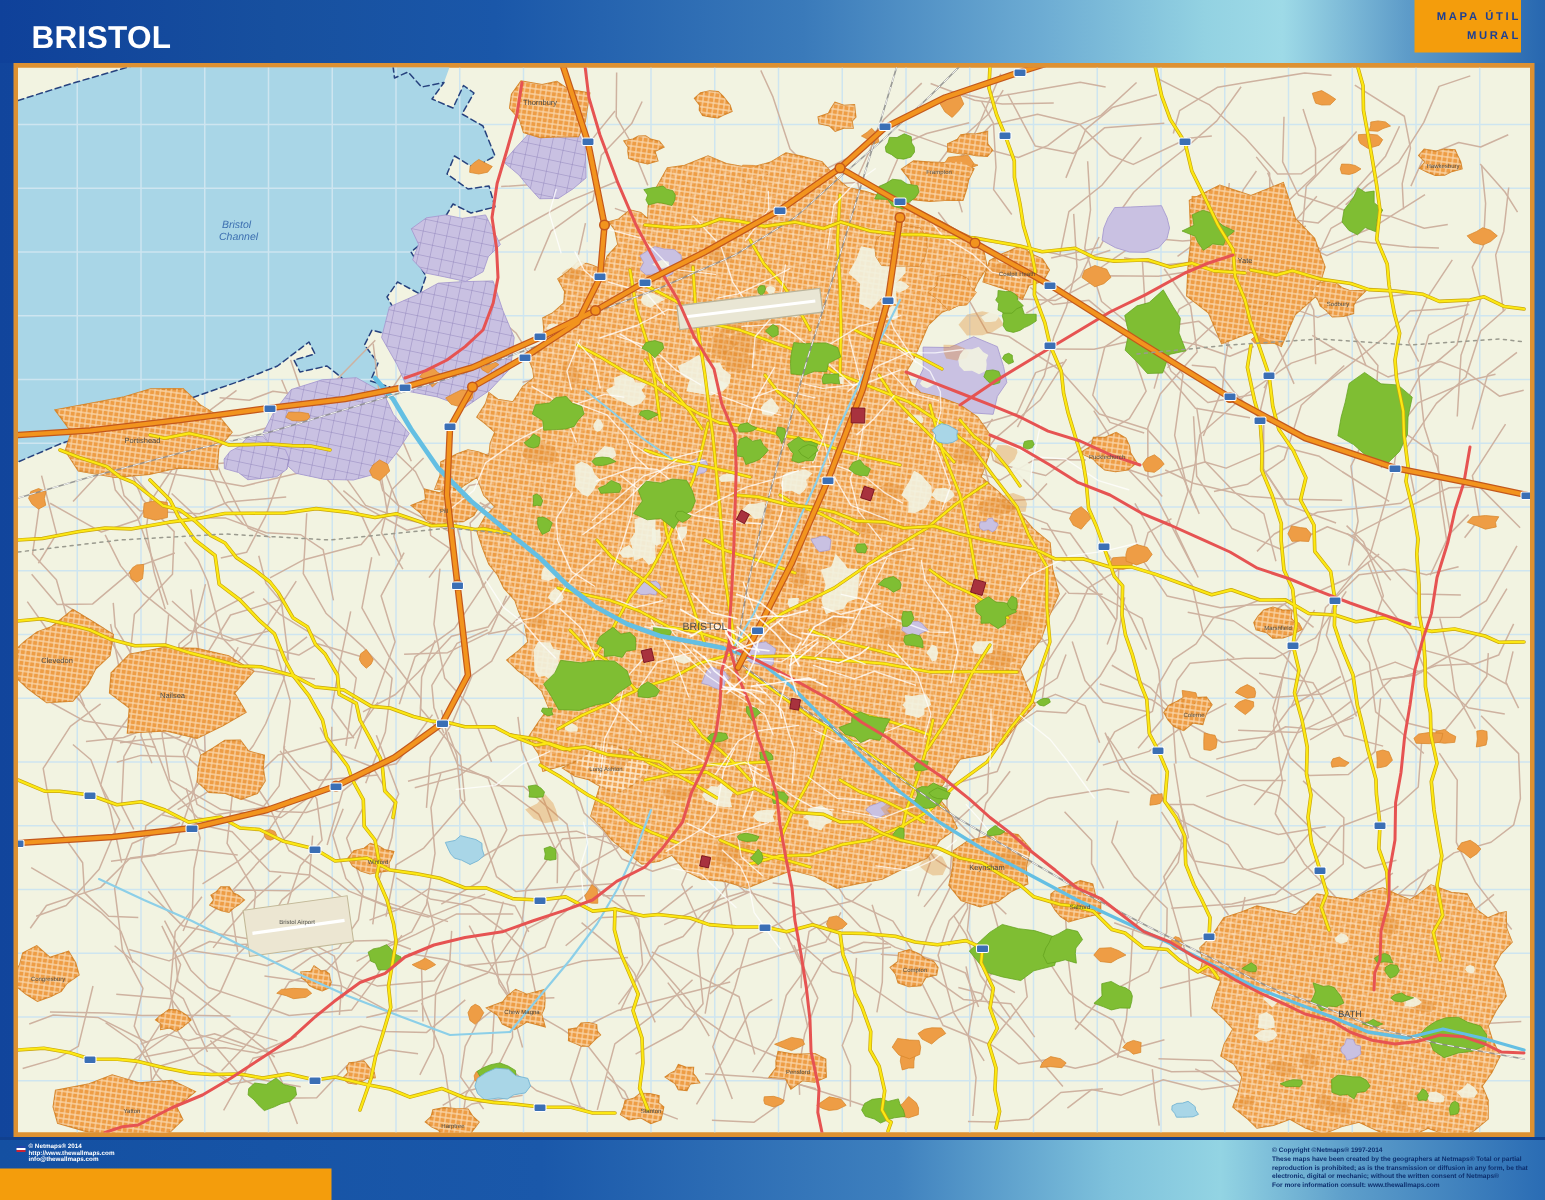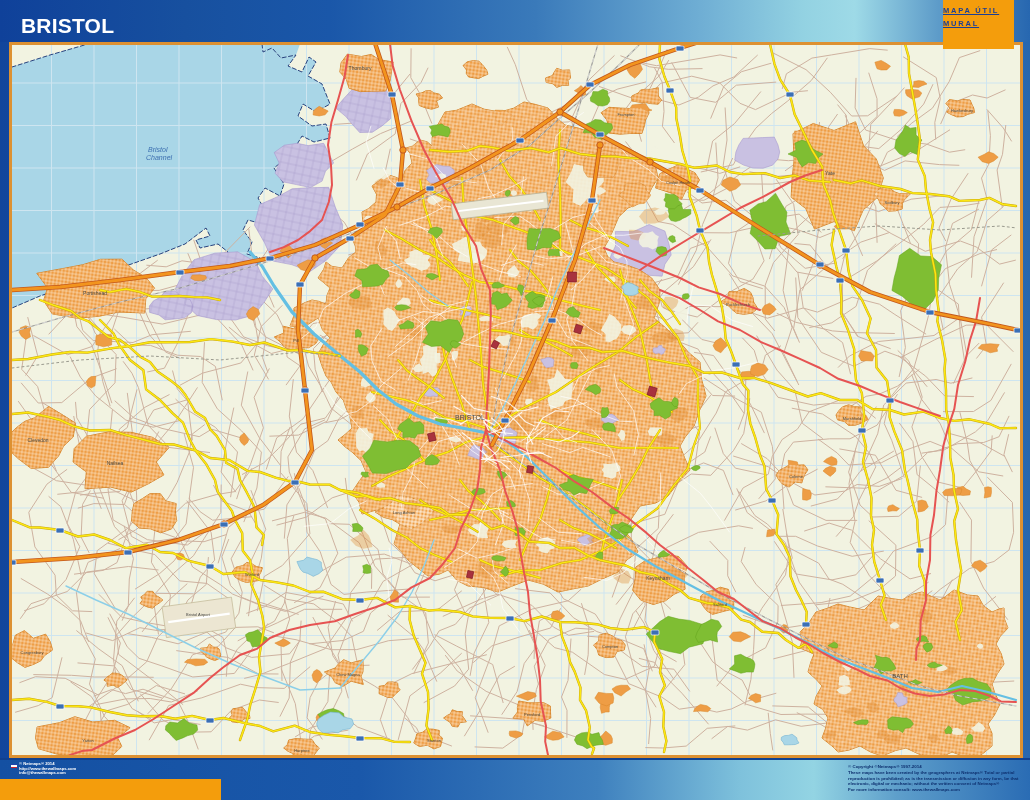--- a/index.html
+++ b/index.html
@@ -1,21 +1,21 @@
 <!DOCTYPE html>
 <html><head><meta charset="utf-8"><style>
 html,body{margin:0;padding:0;}
 #page{position:relative;width:1030px;height:800px;overflow:hidden;
   background:linear-gradient(90deg,#11459C 0%,#1A55A8 30%,#2E6DB3 48%,#4F91C6 62%,#7FC0DA 74%,#9FDAE7 82%,#66A5CE 90%,#2C6BB1 97%,#2767B0 100%);
   font-family:"Liberation Sans", sans-serif;}
 #hdr{position:absolute;left:0;top:0;width:1030px;height:42px;
   background:linear-gradient(90deg,#0F419A 0%,#17509F 18%,#1A57A9 32%,#3A7ABA 52%,#6FAED4 68%,#93D2E2 78%,#9EDAE7 83%,#5E9CC9 91%,#2767B0 100%);}
 #hdr .t{position:absolute;left:21px;top:14px;color:#FFFFFF;font-size:21px;font-weight:bold;letter-spacing:0.2px;}
-#mapa{position:absolute;left:943px;top:0;width:71px;height:49px;background:#F49D0C;color:#1C3F94;
-  font-size:7.5px;font-weight:bold;letter-spacing:1.8px;text-align:left;line-height:12.5px;padding-top:5px;box-sizing:border-box;text-decoration:underline;}
+#mapa{position:absolute;left:943px;top:0;width:71px;height:35px;background:#F49D0C;color:#1C3F94;
+  font-size:7.5px;font-weight:bold;letter-spacing:1.8px;text-align:right;line-height:12.5px;padding-top:5px;box-sizing:border-box;}
 #mapborder{position:absolute;left:9px;top:42px;width:1014px;height:716px;background:#DD9132;}
 #ftr{position:absolute;left:0;top:758px;width:1030px;height:42px;
   background:linear-gradient(90deg,#1450A2 0%,#1A58AA 35%,#3E80BE 58%,#7FC2DC 72%,#93D4E3 79%,#5E9FCB 87%,#2A6CB4 100%);}
 #ftr .nl{position:absolute;left:19px;top:4px;color:#FFFFFF;font-size:4.2px;font-weight:bold;line-height:4.7px;}
 #ftr .flag{position:absolute;left:11px;top:6px;width:6px;height:4px;background:linear-gradient(180deg,#2244AA 33%,#FFFFFF 33%,#FFFFFF 66%,#CC2233 66%);}
 #orangebar{position:absolute;left:0;top:779px;width:221px;height:21px;background:#F49D0C;}
 #ftr .cr{position:absolute;left:848px;top:6px;color:#0D2F6E;font-size:4.4px;font-weight:bold;line-height:5.8px;white-space:nowrap;}
 </style></head>
 <body>
 <div id="page">

